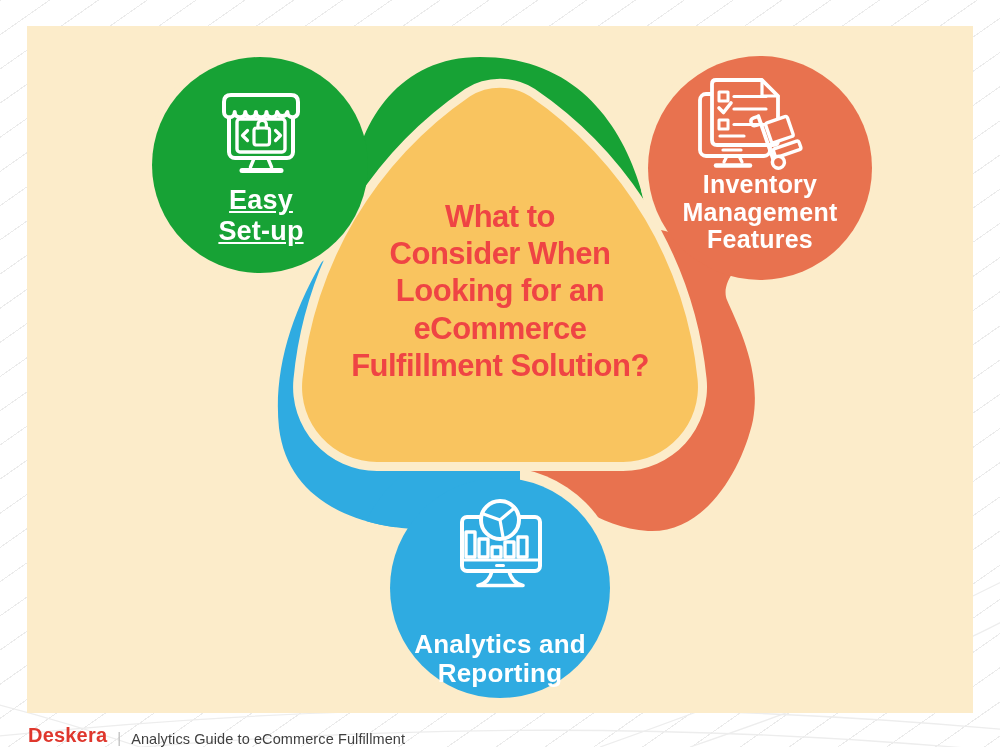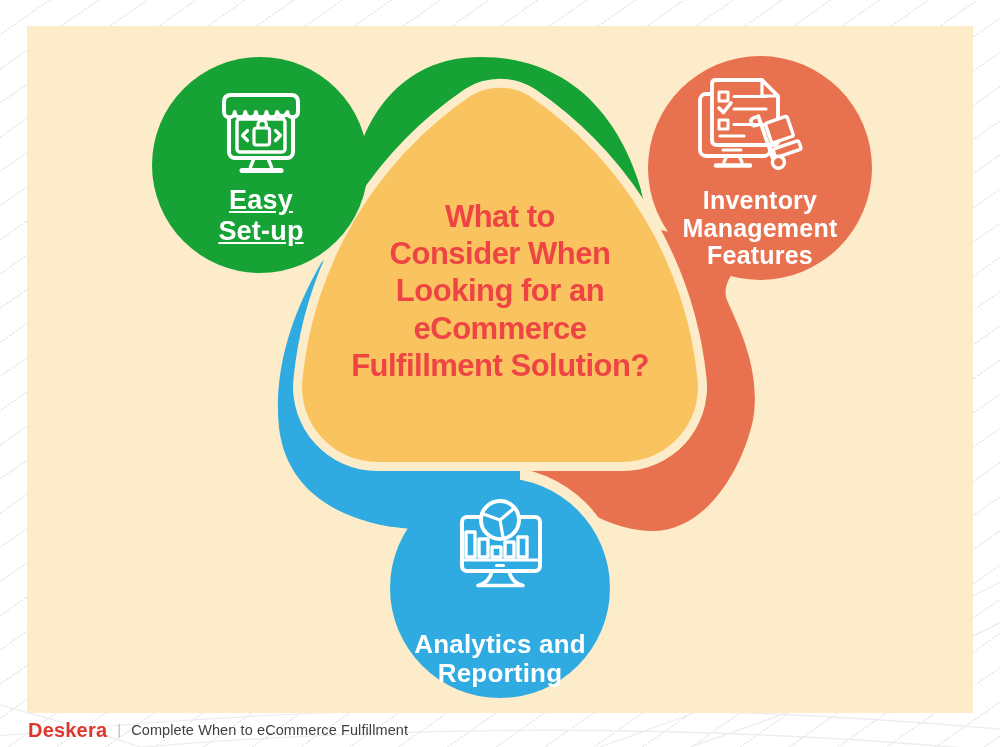--- a/index.html
+++ b/index.html
@@ -14,30 +14,30 @@
     position:absolute;inset:0;
     background:repeating-linear-gradient(145deg,#ebebeb 0 1px,transparent 1px 28px);
   }
   .art{position:absolute;left:0;top:0;width:1000px;height:747px;}
   .label{
     position:absolute;text-align:center;white-space:pre-line;
     color:#ffffff;font-weight:bold;
   }
   .node-label{letter-spacing:.2px;}
   .label-easy{left:161px;top:185px;width:200px;font-size:27px;line-height:1.15;text-decoration:underline;}
-  .label-inventory{left:640px;top:171px;width:240px;font-size:25px;line-height:1.1;margin-top:16px;}
+  .label-inventory{left:640px;top:171px;width:240px;font-size:25px;line-height:1.1;}
   .label-analytics{left:385px;top:600px;width:230px;font-size:26px;line-height:1.12;margin-top:30px;}
   .title{
     left:290px;top:198px;width:420px;
     color:#ef4444;font-size:31px;line-height:1.2;font-weight:bold;
     letter-spacing:-.5px;
   }
   .footer{
     position:absolute;left:28px;top:713px;height:34px;right:0;
-    display:flex;align-items:center;gap:10px;
+    display:flex;align-items:flex-end;gap:10px;
   }
   .brand{color:#df372d;font-size:20px;font-weight:bold;letter-spacing:.2px;}
   .sep{color:#bdbdbd;font-size:15px;font-weight:normal;transform:translateY(-1px);}
   .tagline{color:#3f3f3f;font-size:14.5px;font-weight:normal;letter-spacing:.1px;}
 </style>
 </head>
 <body>
 
 <div class="page">
 
@@ -142,16 +142,16 @@
 Set-up</div>
   <div class="label node-label label-inventory">Inventory
 Management
 Features</div>
   <div class="label node-label label-analytics">Analytics and
 Reporting</div>
 
   <div class="footer">
     <span class="brand">Deskera</span>
     <span class="sep">|</span>
-    <span class="tagline">Complete When to eCommerce Fulfillment</span>
+    <span class="tagline">Analytics Guide to eCommerce Fulfillment</span>
   </div>
 
 </div>
 
 </body></html>

